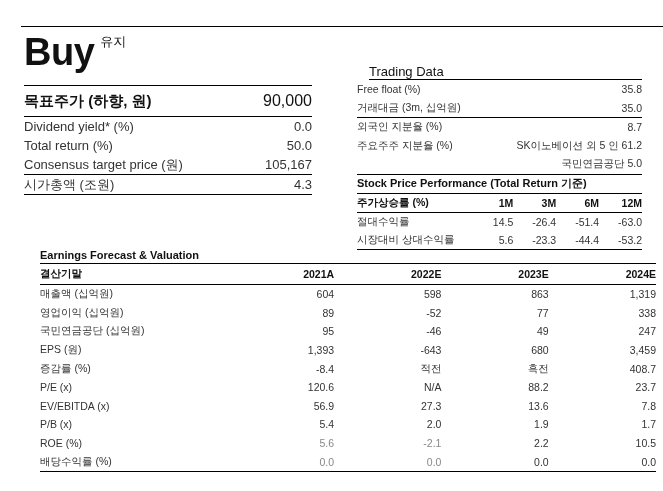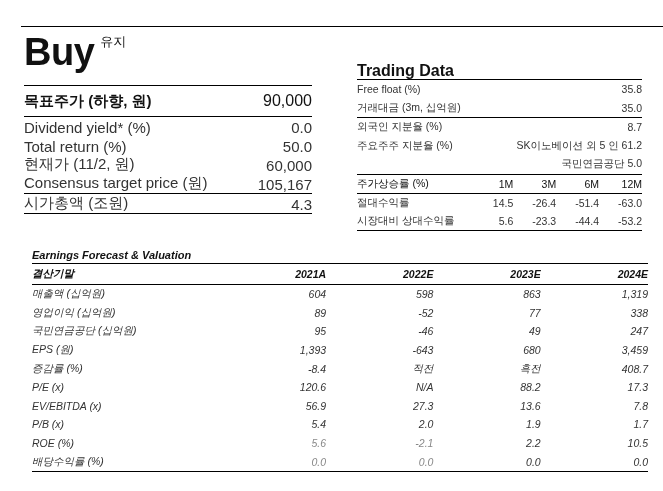--- a/index.html
+++ b/index.html
@@ -7,39 +7,39 @@
          font-family:"Liberation Sans", "DejaVu Sans", sans-serif; color:#222; font-size:11px; }
   .topline { position:absolute; left:21px; top:26px; width:642px; height:0; border-top:1.5px solid #000; }
   .rating { position:absolute; left:24px; top:33px; display:flex; align-items:flex-start; }
   .rating .big { font-size:38px; font-weight:bold; color:#111; line-height:38px; letter-spacing:-0.5px; }
   .rating .small { font-size:13px; margin-left:6px; margin-bottom:10px; color:#111; }
 
   .left { position:absolute; left:24px; top:85px; width:288px; }
   .target { display:flex; justify-content:space-between; border-top:1.5px solid #000; border-bottom:1.5px solid #000;
             height:30px; align-items:center; font-size:15px; font-weight:bold; color:#111; }
   .target .val { font-weight:normal; font-size:16px;margin-left:28px; }
-  .krow { display:flex; justify-content:space-between; height:19px; align-items:flex-end; font-size:15px; color:#333; }
+  .krow { display:flex; justify-content:space-between; height:19px; align-items:center; font-size:13px; color:#333; }
   .krow.bt { border-top:1.2px solid #000; }
   .krow.bb { border-bottom:1.2px solid #000; }
   .note { font-size:10.5px; color:#333; height:18px; display:flex; align-items:center; }
 
   .right { position:absolute; left:357px; top:63px; width:285px; }
-  .sec-title { font-size:16px; font-weight:bold; color:#111; height:16px; border-bottom:1.3px solid #000; display:flex; align-items:center; }
+  .sec-title { font-size:13px; font-weight:normal; color:#111; height:16px; border-bottom:1.3px solid #000; display:flex; align-items:center;margin-left:12px; }
   .rrow { display:flex; justify-content:space-between; height:18.5px; align-items:center; font-size:10.5px; color:#333; }
   .rrow.bt { border-top:1.2px solid #000;gap:32px; }
   .rrow.sub { justify-content:flex-end; }
   .perf-title { border-top:1.3px solid #000; font-size:11px; color:#111; height:18px; display:flex; align-items:center; font-weight:bold; }
   .ptable { width:100%; border-collapse:collapse; font-size:10.5px; }
   .ptable th, .ptable td { height:18px; padding:0; text-align:right; }
-  .ptable th { font-weight:normal; color:#111; border-top:1.2px solid #000; border-bottom:1.2px solid #000; }
+  .ptable th { font-weight:bold; color:#111; border-top:1.2px solid #000; border-bottom:1.2px solid #000; }
   .ptable th:first-child, .ptable td:first-child { text-align:left; }
   .ptable td { color:#333; }
   .ptable tr:last-child td { border-bottom:1.3px solid #000; }
 
-  .earn { position:absolute; left:32px; top:246px; width:616px;font-style:italic; }
+  .earn { position:absolute; left:40px; top:246px; width:616px; }
   .earn-title { font-size:11px; color:#111; height:17px; display:flex; align-items:center; font-weight:bold; }
   .etable { width:100%; border-collapse:collapse; font-size:10.5px; }
   .etable th, .etable td { height:18.6px; padding:0; text-align:right; }
   .etable th { font-weight:bold; color:#111; border-top:1.3px solid #000; border-bottom:1.3px solid #000; height:20px; }
   .etable th:first-child, .etable td:first-child { text-align:left; }
   .etable td { color:#333; }
   .etable tr:last-child td { border-bottom:1.5px solid #000; }
   .faded { color:#888 !important; }
 </style>
 </head>
@@ -59,24 +59,20 @@
   </div>
   <div class="krow">
     <span>Dividend yield* (%)</span>
     <span>0.0</span>
   </div>
   <div class="krow">
     <span>Total return (%)</span>
     <span>50.0</span>
   </div>
   <div class="krow">
-    <span>현재가 (11/2, 원)</span>
-    <span>60,000</span>
-  </div>
-  <div class="krow">
     <span>Consensus target price (원)</span>
     <span>105,167</span>
   </div>
   <div class="krow bt bb">
     <span>시가총액 (조원)</span>
     <span>4.3</span>
   </div>
 </div>
 
 <div class="right">
@@ -94,20 +90,21 @@
     <span>8.7</span>
   </div>
   <div class="rrow">
     <span>주요주주 지분율 (%)</span>
     <span>SK이노베이션 외 5 인 61.2</span>
   </div>
   <div class="rrow sub">
     <span>국민연금공단 5.0</span>
   </div>
 
+  <div class="perf-title">Stock Price Performance (Total Return 기준)</div>
   <table class="ptable">
     <tbody>
         <tr>
       <th style="width:42%">주가상승률 (%)</th>
       <th>1M</th>
       <th>3M</th>
       <th>6M</th>
       <th>12M</th>
     </tr>
     <tr>
@@ -172,21 +169,21 @@
       <td>-8.4</td>
       <td>적전</td>
       <td>흑전</td>
       <td>408.7</td>
     </tr>
     <tr>
       <td>P/E (x)</td>
       <td>120.6</td>
       <td>N/A</td>
       <td>88.2</td>
-      <td>17.3</td>
+      <td>23.7</td>
     </tr>
     <tr>
       <td>EV/EBITDA (x)</td>
       <td>56.9</td>
       <td>27.3</td>
       <td>13.6</td>
       <td>7.8</td>
     </tr>
     <tr>
       <td>P/B (x)</td>

